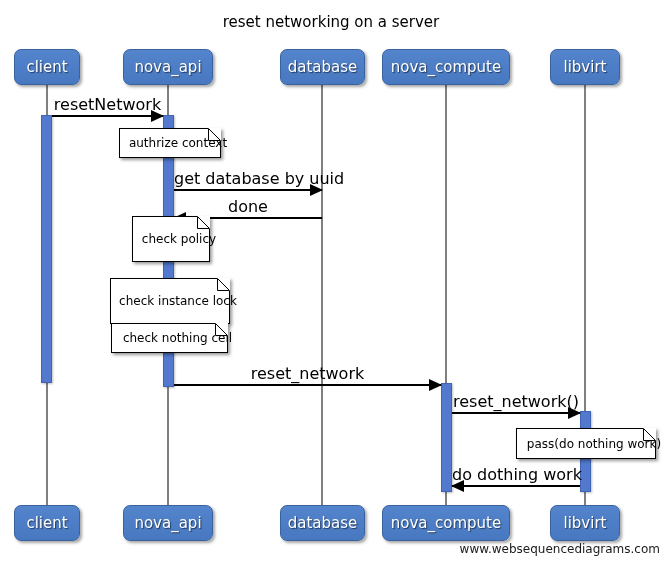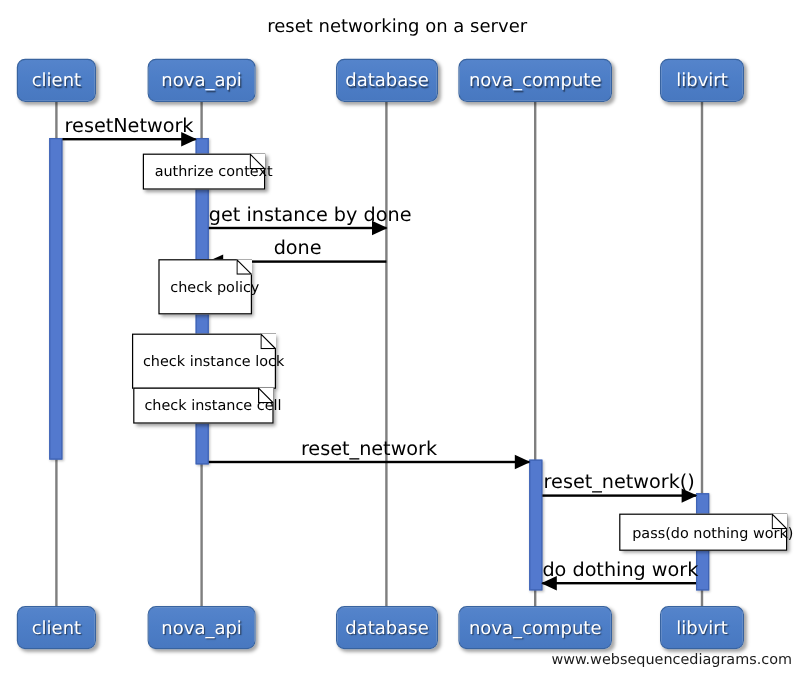--- a/index.html
+++ b/index.html
@@ -86,21 +86,21 @@
   <div class="actor" style="left:550px;top:505px;width:70px;">
       <span>libvirt</span>
     </div>
 
   <div class="msg" style="left:52px;top:116px;width:111px;">
     <span class="msg-label">resetNetwork</span>
     <span class="msg-line"></span>
     <span class="head-r"></span>
   </div>
   <div class="msg" style="left:174px;top:190px;width:148px;">
-    <span class="msg-label">get instance by done</span>
+    <span class="msg-label">get database by uuid</span>
     <span class="msg-line"></span>
     <span class="head-r"></span>
   </div>
   <div class="msg" style="left:174px;top:218px;width:148px;">
     <span class="msg-label">done</span>
     <span class="msg-line"></span>
     <span class="head-l"></span>
   </div>
   <div class="msg" style="left:174px;top:385px;width:267px;">
     <span class="msg-label">reset_network</span>
@@ -133,21 +133,21 @@
       </svg>
   </div>
   <div class="note" style="left:110px;top:278px;width:120px;height:46px;">
     <span>check instance lock</span>
     <svg class="note-fold" width="13" height="13" viewBox="0 0 13 13">
         <rect x="0" y="0" width="13" height="13" fill="#ffffff"></rect>
         <path d="M0.5,0.5 L12.5,12.5 L0.5,12.5 Z" fill="#ffffff" stroke="#000000"></path>
       </svg>
   </div>
   <div class="note" style="left:111px;top:323px;width:117px;height:30px;">
-    <span>check instance cell</span>
+    <span>check nothing cell</span>
     <svg class="note-fold" width="13" height="13" viewBox="0 0 13 13">
         <rect x="0" y="0" width="13" height="13" fill="#ffffff"></rect>
         <path d="M0.5,0.5 L12.5,12.5 L0.5,12.5 Z" fill="#ffffff" stroke="#000000"></path>
       </svg>
   </div>
   <div class="note" style="left:516px;top:428px;width:140px;height:31px;">
     <span>pass(do nothing work)</span>
     <svg class="note-fold" width="13" height="13" viewBox="0 0 13 13">
         <rect x="0" y="0" width="13" height="13" fill="#ffffff"></rect>
         <path d="M0.5,0.5 L12.5,12.5 L0.5,12.5 Z" fill="#ffffff" stroke="#000000"></path>

